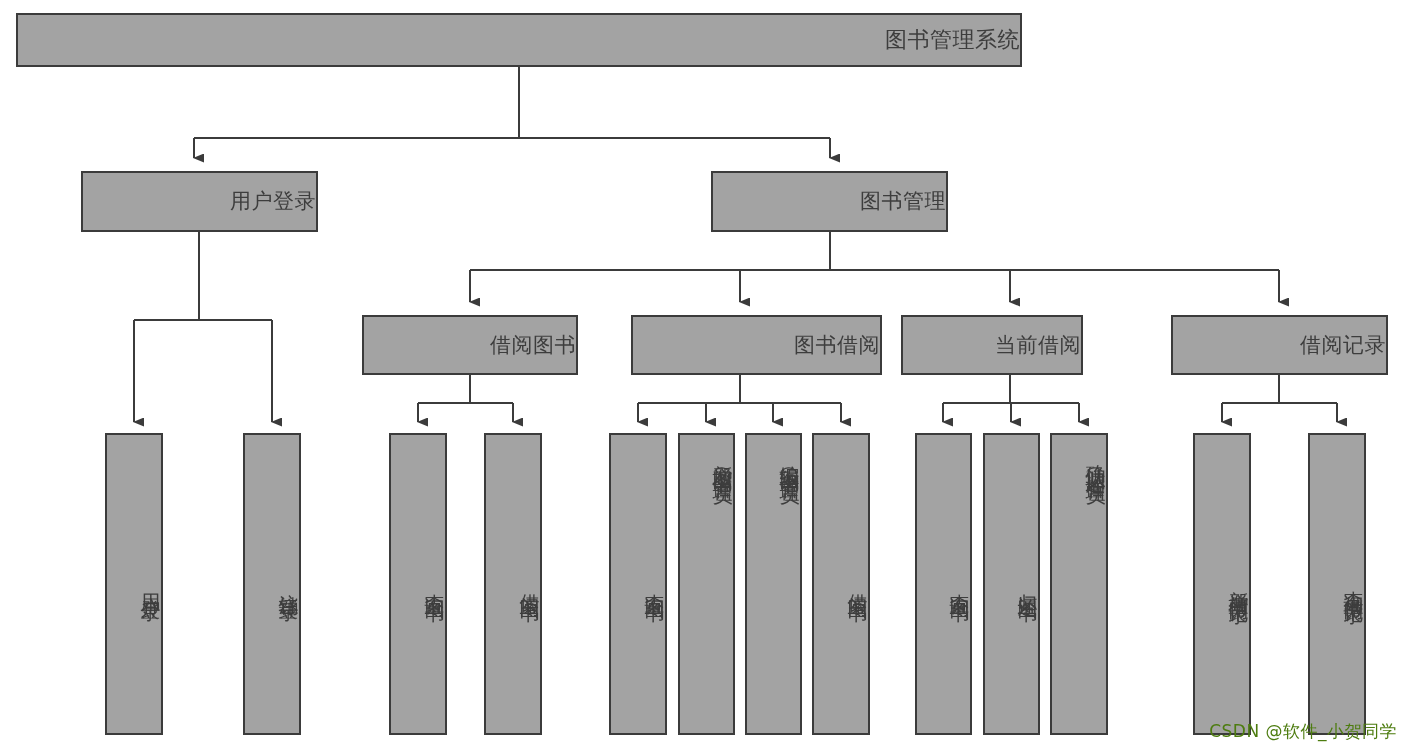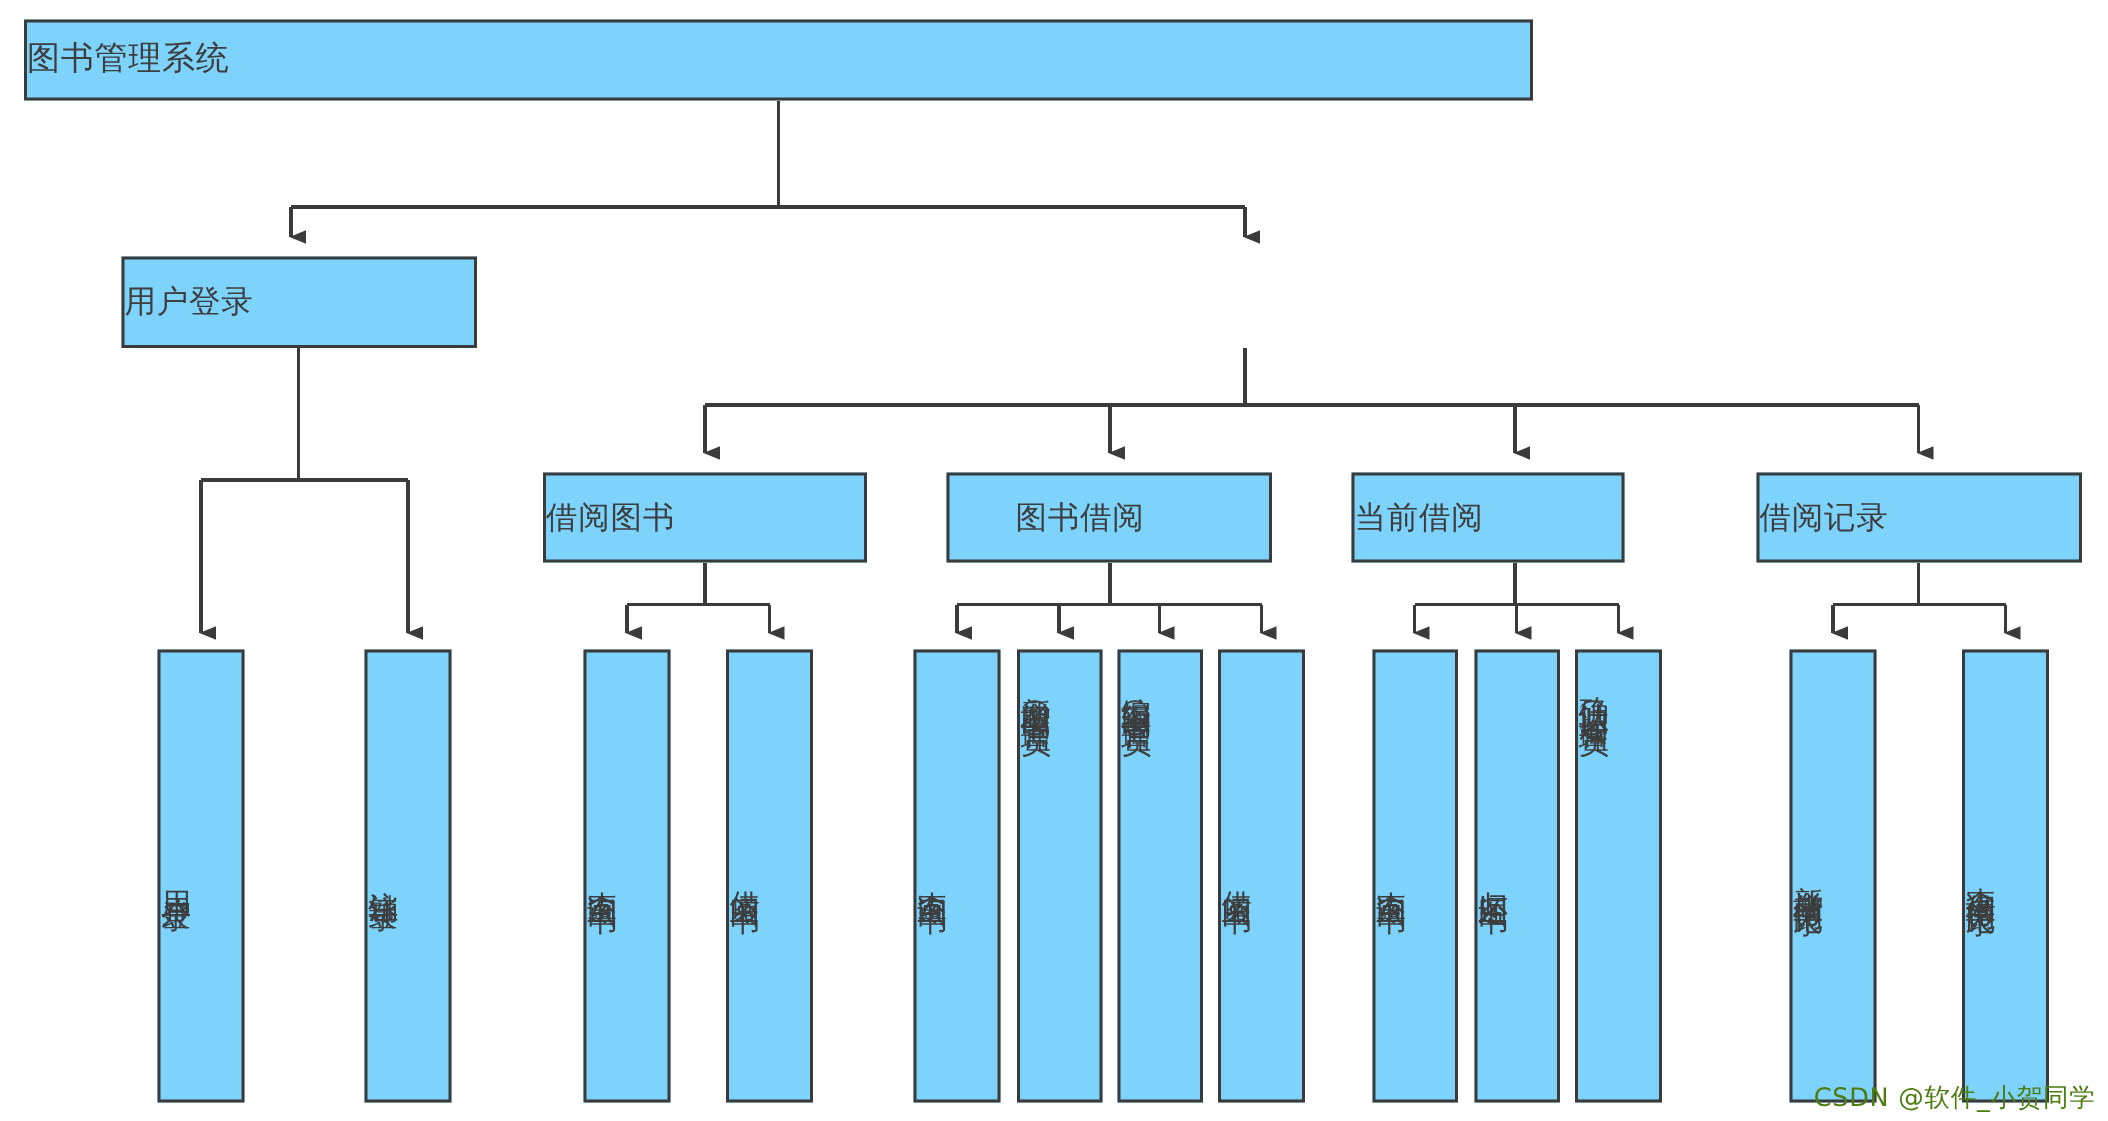--- a/index.html
+++ b/index.html
@@ -22,25 +22,25 @@
     position: absolute;
     left: 0;
     top: 0;
     width: 1405px;
     height: 747px;
     pointer-events: none;
   }
   .node {
     position: absolute;
     box-sizing: border-box;
-    background: #7dd3fc;
+    background: #a3a3a3;
     border: 2px solid #3b3b3b;
     display: flex;
     align-items: center;
-    justify-content: flex-start;
+    justify-content: flex-end;
     color: #3d3d3d;
     z-index: 2;
   }
   .node-label {
     display: block;
     text-align: center;
     line-height: 1.18;
     color: #3d3d3d;
     font-weight: 400;
     letter-spacing: 0.5px;
@@ -137,26 +137,29 @@
   </svg>
 
   <div class="node horiz root" style="left:16px; top:13px; width:1006px; height:54px;">
     <span class="node-label">图书管理系统</span>
   </div>
 
   <div class="node horiz" style="left:81px; top:171px; width:237px; height:61px;">
     <span class="node-label">用户登录</span>
   </div>
 
+  <div class="node horiz" style="left:711px; top:171px; width:237px; height:61px;">
+    <span class="node-label">图书管理</span>
+  </div>
 
   <div class="node horiz" style="left:362px; top:315px; width:216px; height:60px;">
     <span class="node-label">借阅图书</span>
   </div>
 
-  <div class="node horiz" style="left:631px; top:315px; width:217px; height:60px;padding-left:44px;">
+  <div class="node horiz" style="left:631px; top:315px; width:251px; height:60px;padding-left:44px;">
     <span class="node-label">图书借阅</span>
   </div>
 
   <div class="node horiz" style="left:901px; top:315px; width:182px; height:60px;">
     <span class="node-label">当前借阅</span>
   </div>
 
   <div class="node horiz" style="left:1171px; top:315px; width:217px; height:60px;">
     <span class="node-label">借阅记录</span>
   </div>

